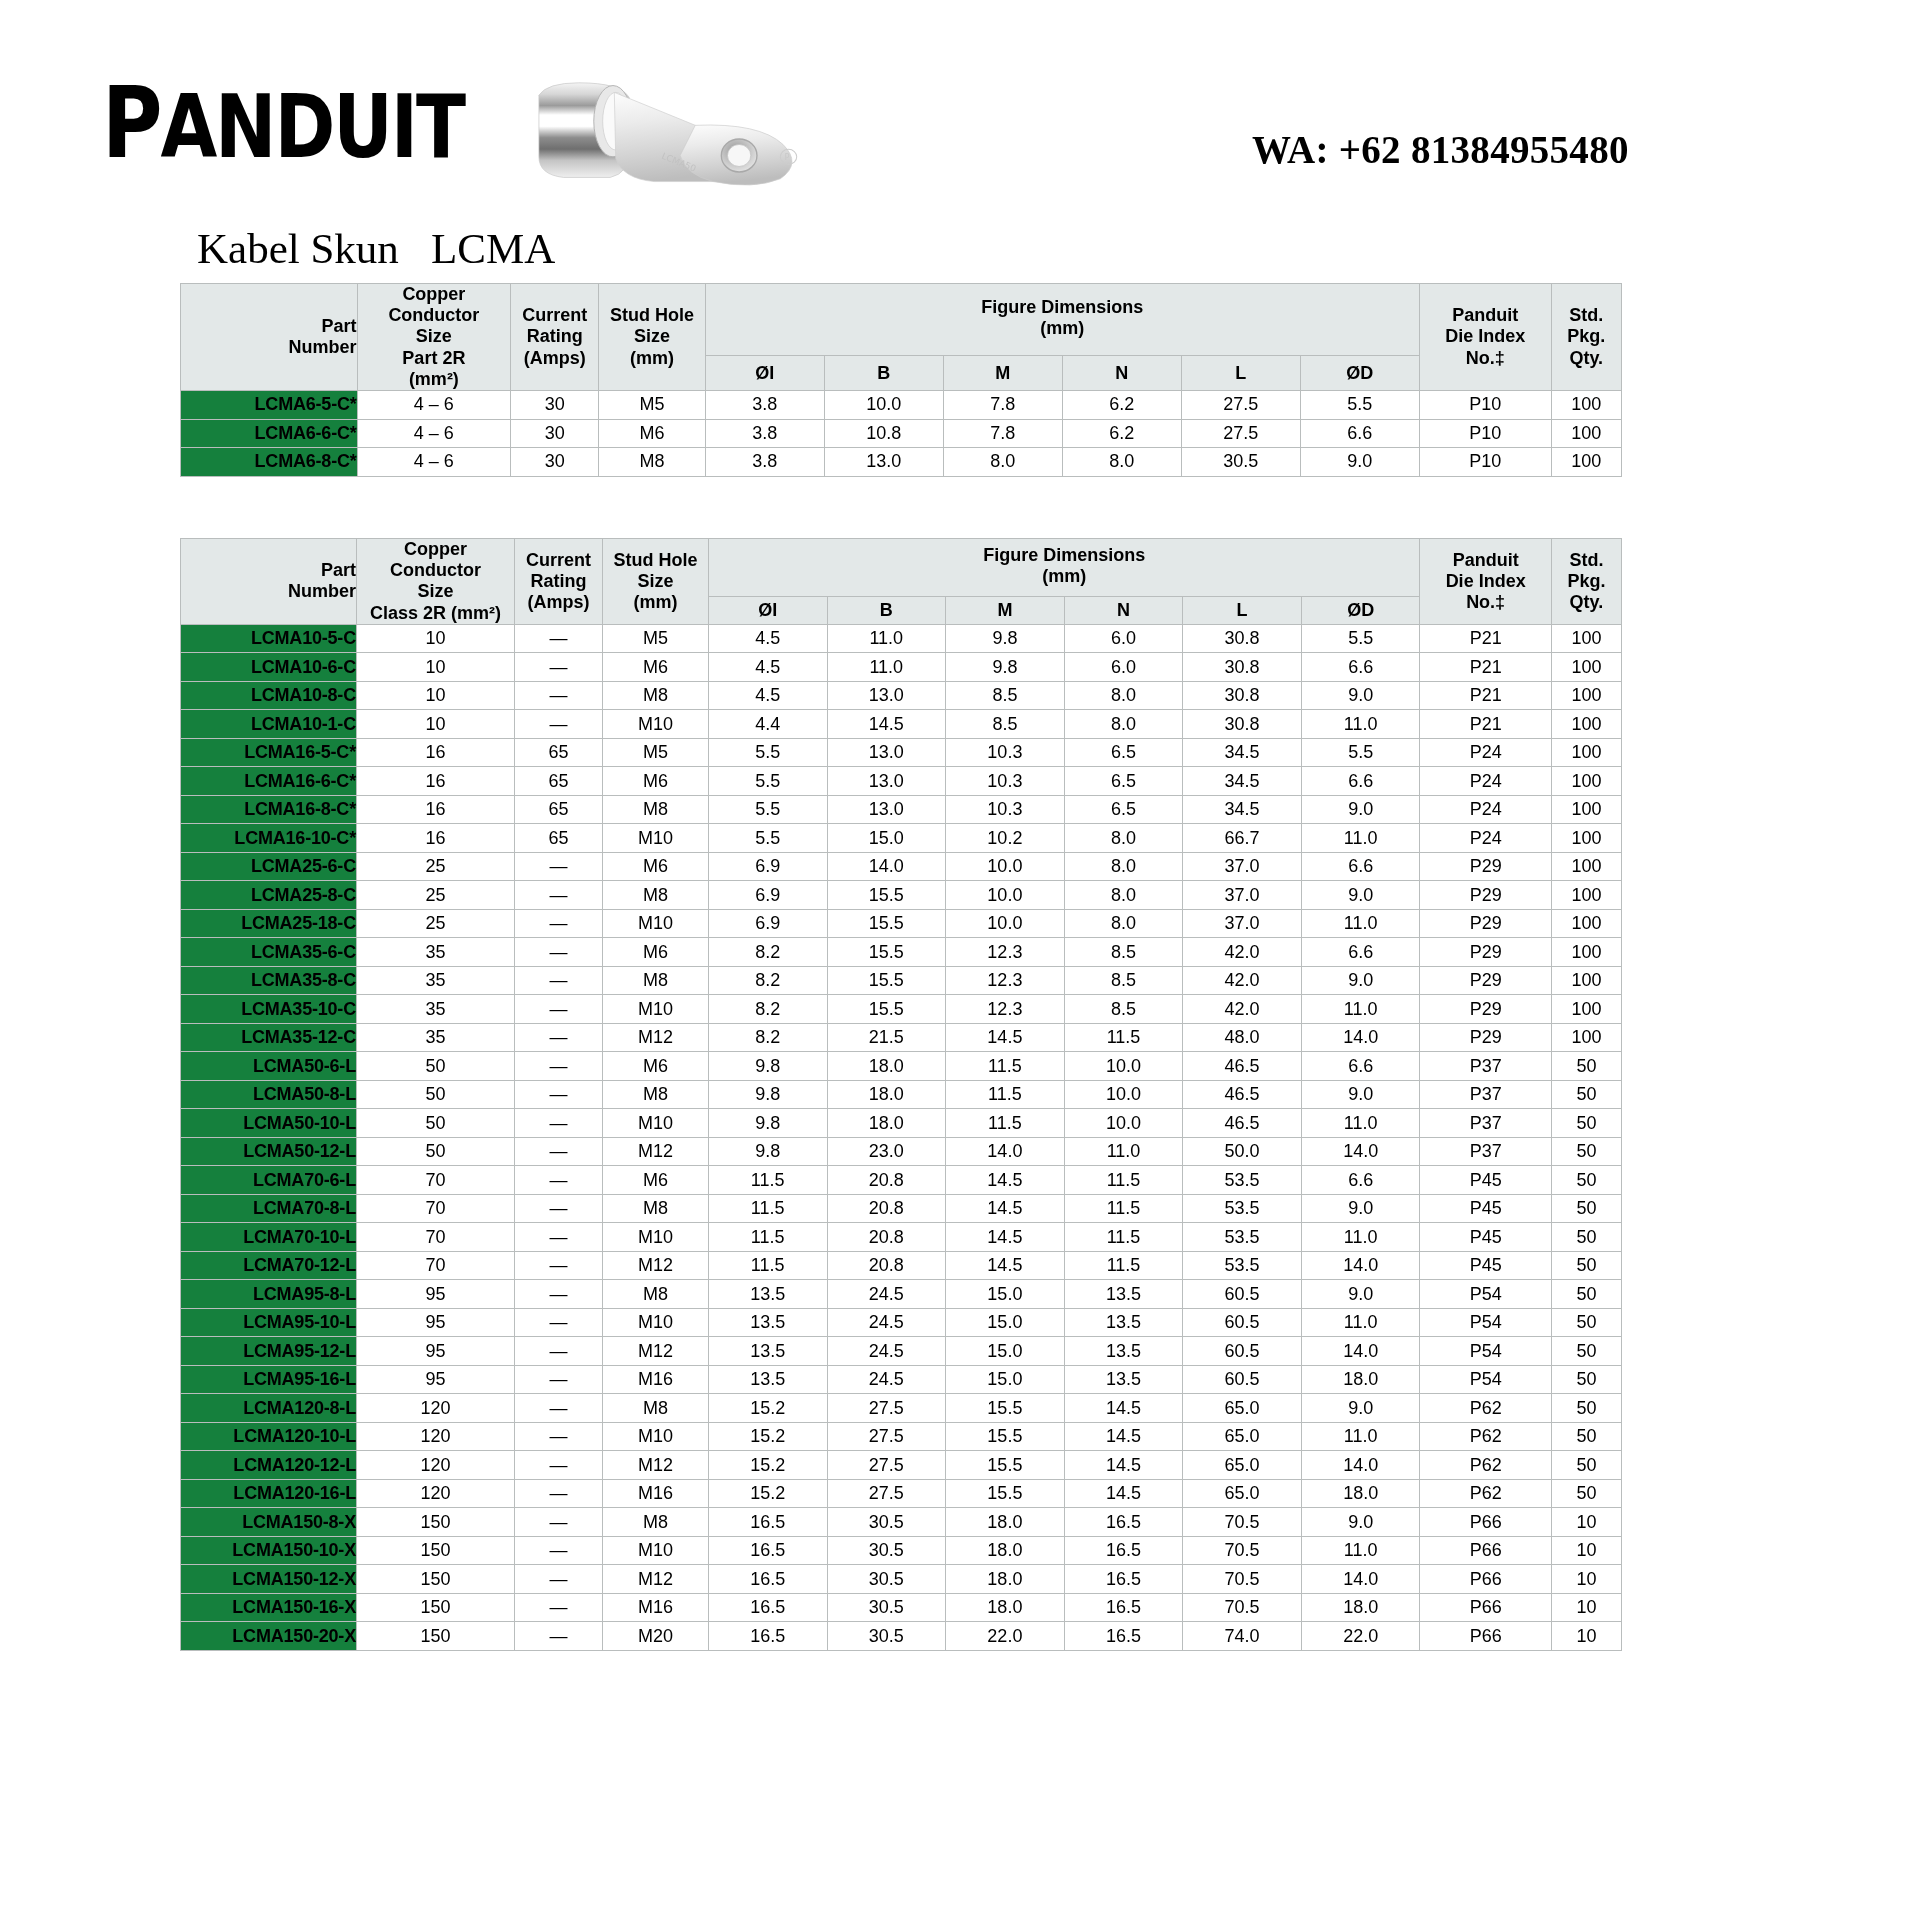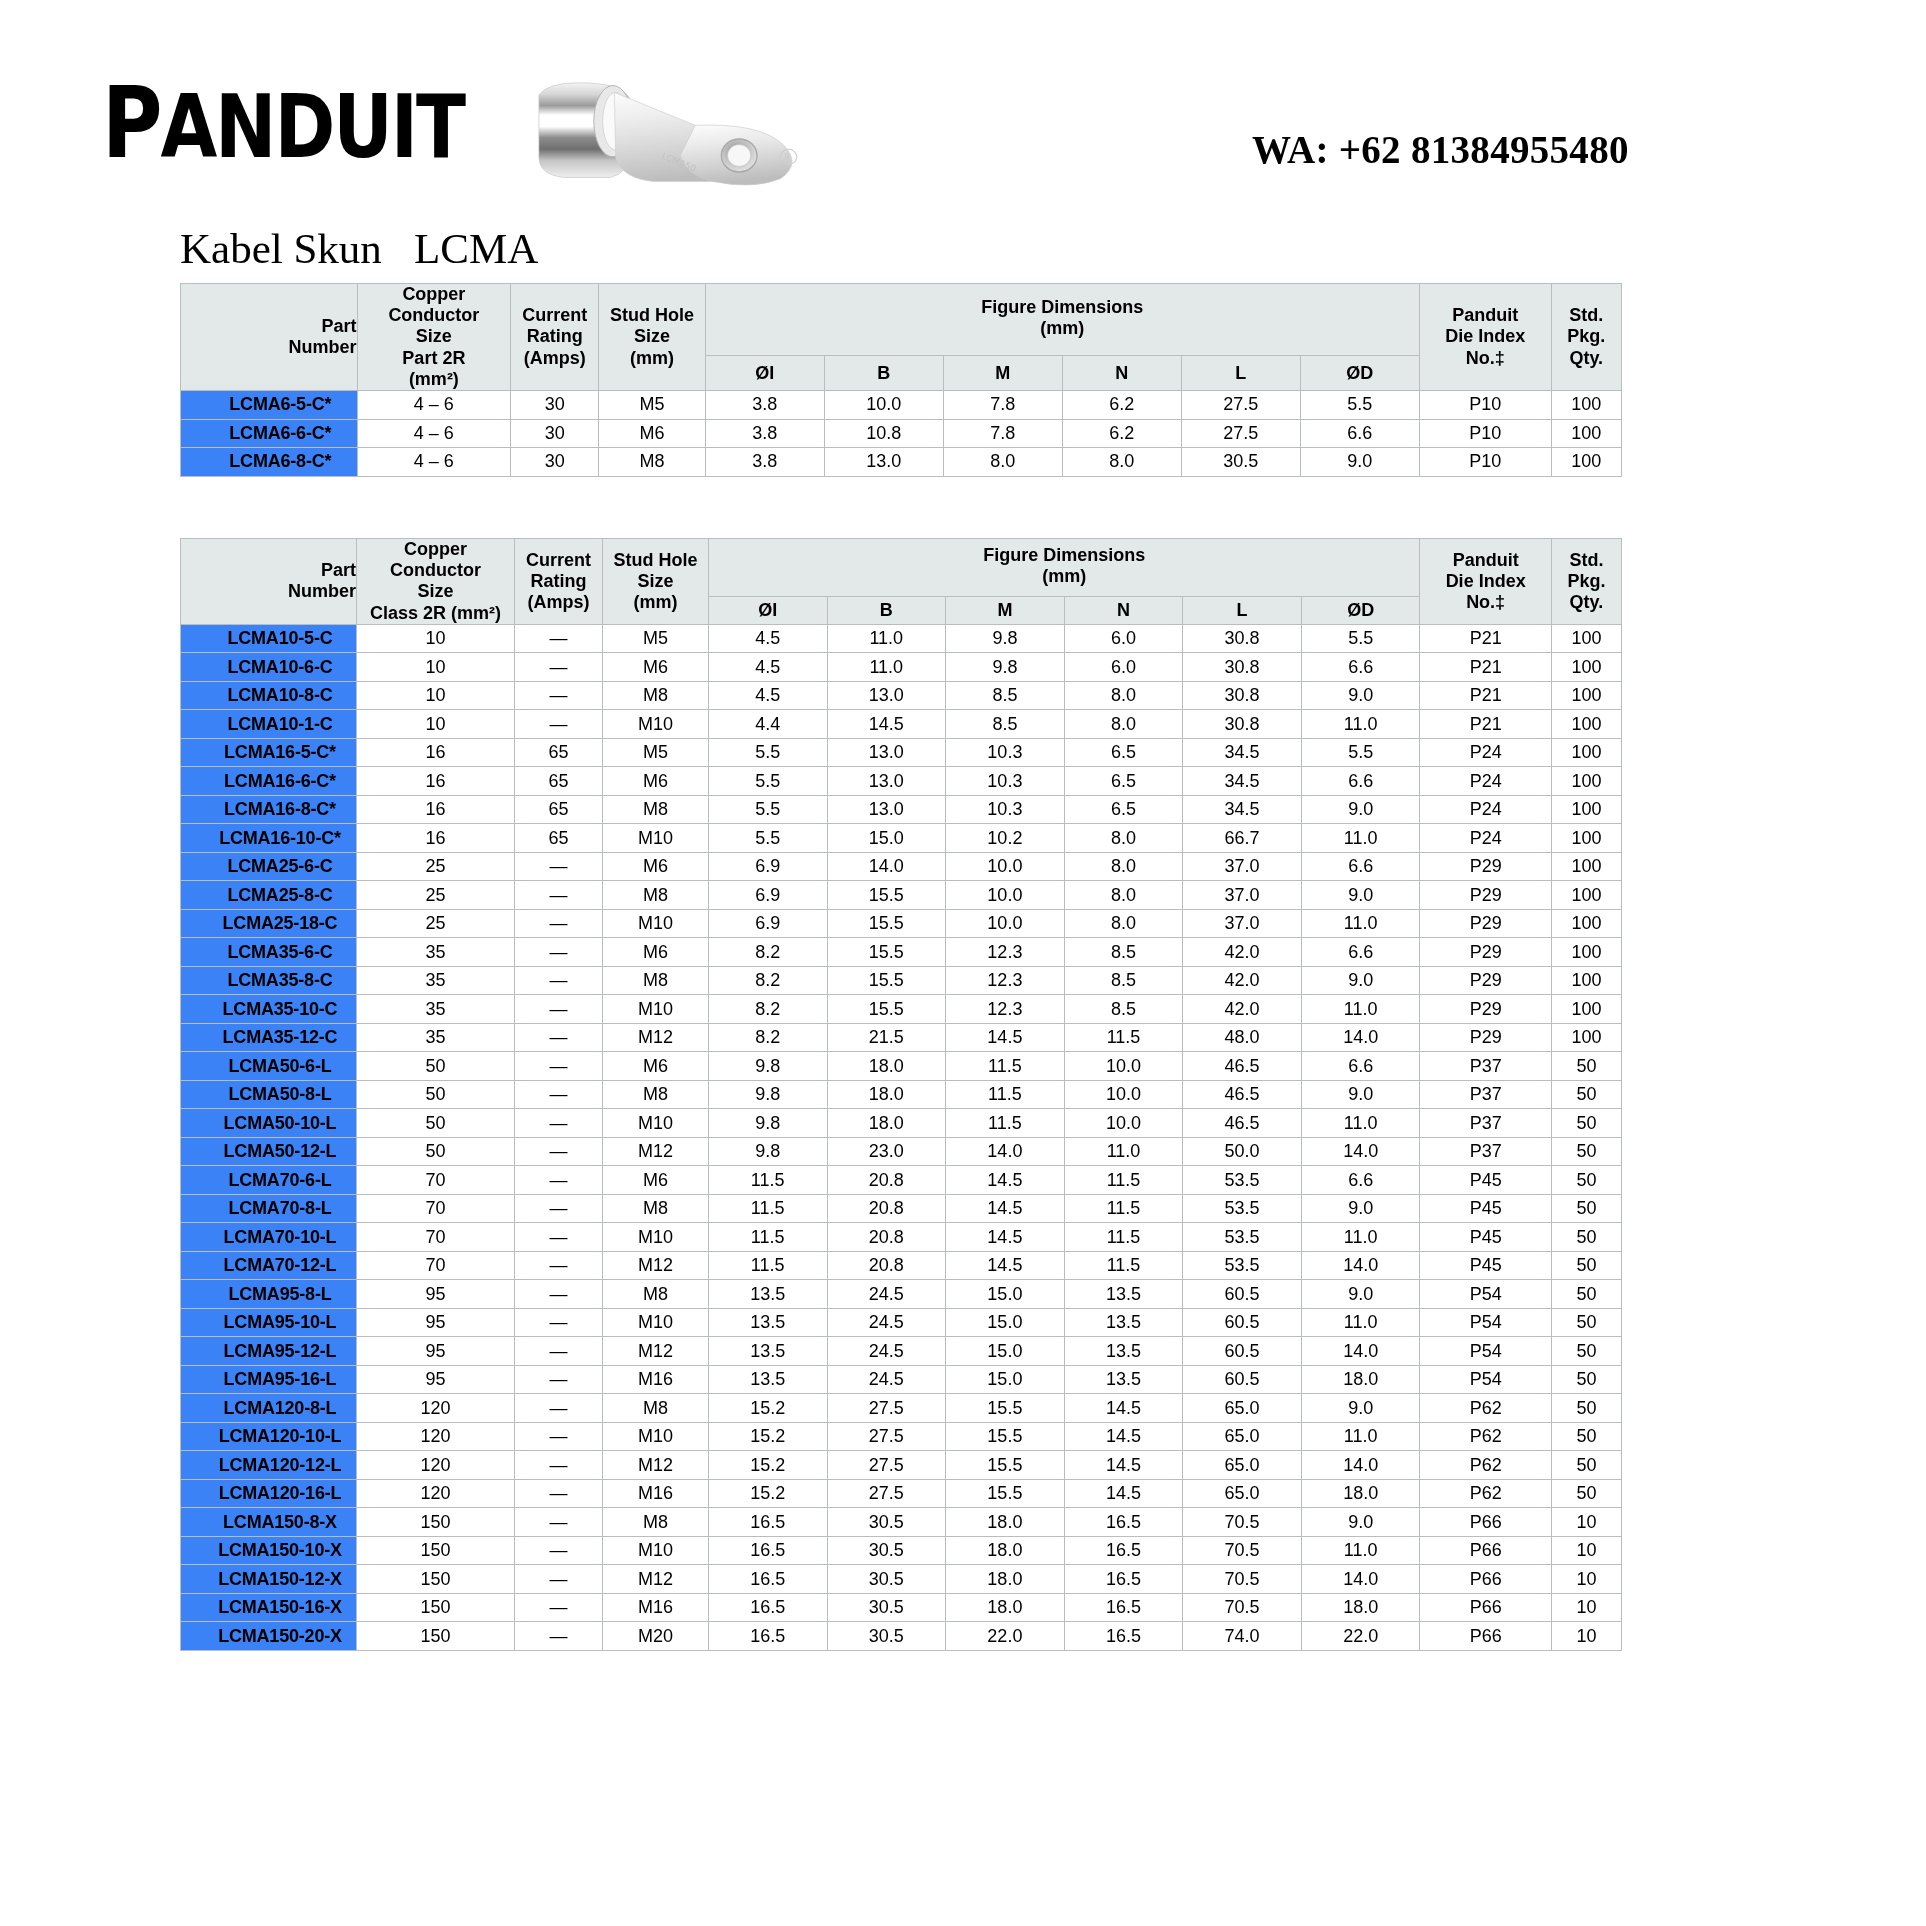--- a/index.html
+++ b/index.html
@@ -56,21 +56,21 @@
     top: 127px;
     font-family: "Liberation Serif", serif;
     font-weight: 700;
     font-size: 39px;
     letter-spacing: 0.3px;
     white-space: nowrap;
   }
 
   .page-title {
     position: absolute;
-    left: 180px;
+    left: 197px;
     top: 224px;
     font-family: "Liberation Serif", serif;
     font-weight: 400;
     font-size: 43px;
     white-space: pre;
   }
 
   
   .table-wrap {
     position: absolute;
@@ -112,23 +112,23 @@
     text-align: right;
     padding-left: 9.6px;
   }
 
   tbody td {
     height: 27.5px;
     background: #ffffff;
     font-weight: 400;
   }
   tbody td.partnum {
-    background: #3b82f6;
+    background: #15803d;
     font-weight: 700;
-    text-align: center;
+    text-align: right;
     padding-left: 23px;
     letter-spacing: -0.2px;
   }
 </style>
 </head>
 <body>
 
 <div class="header">
 
   <div class="brand-logo">

